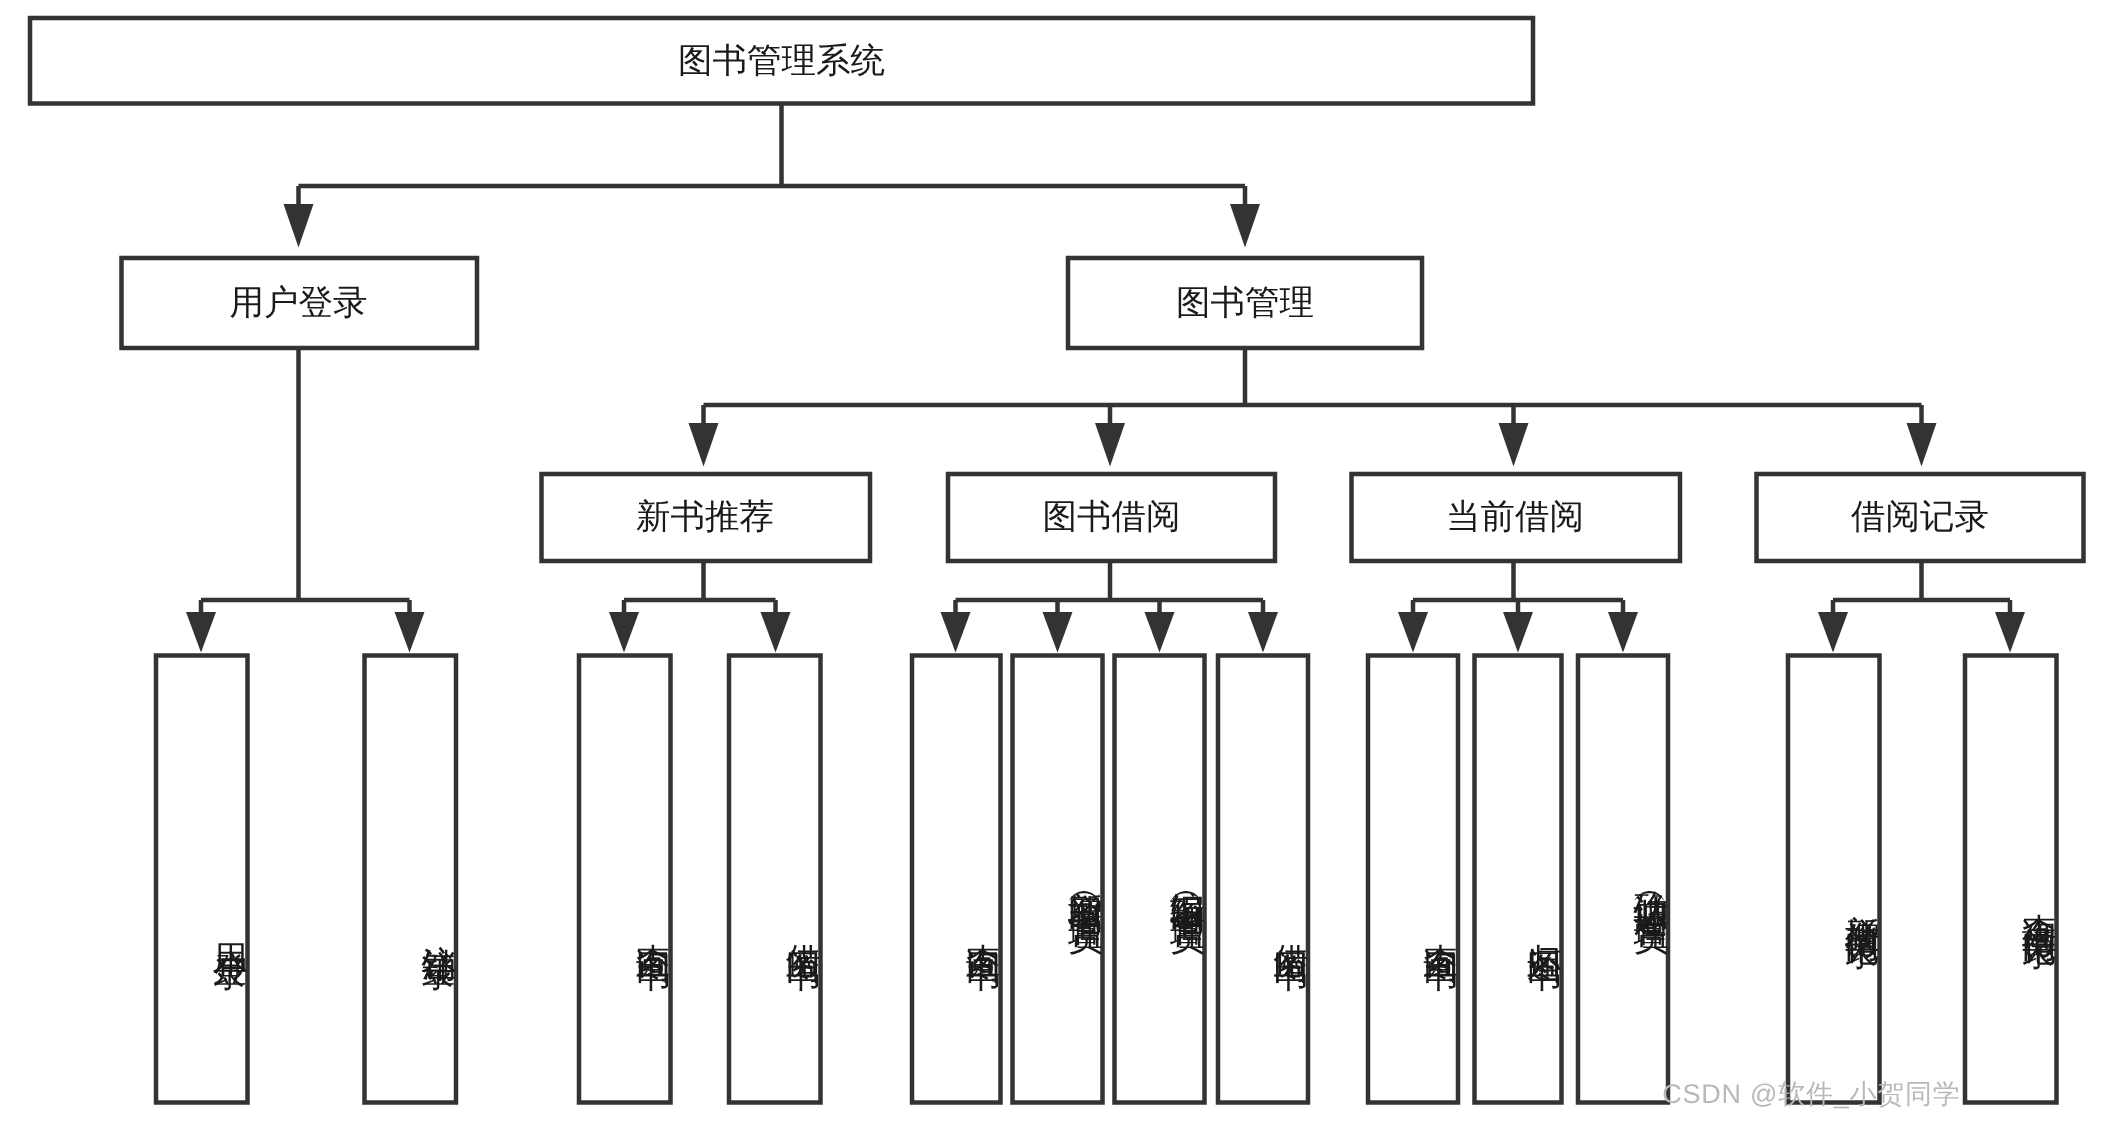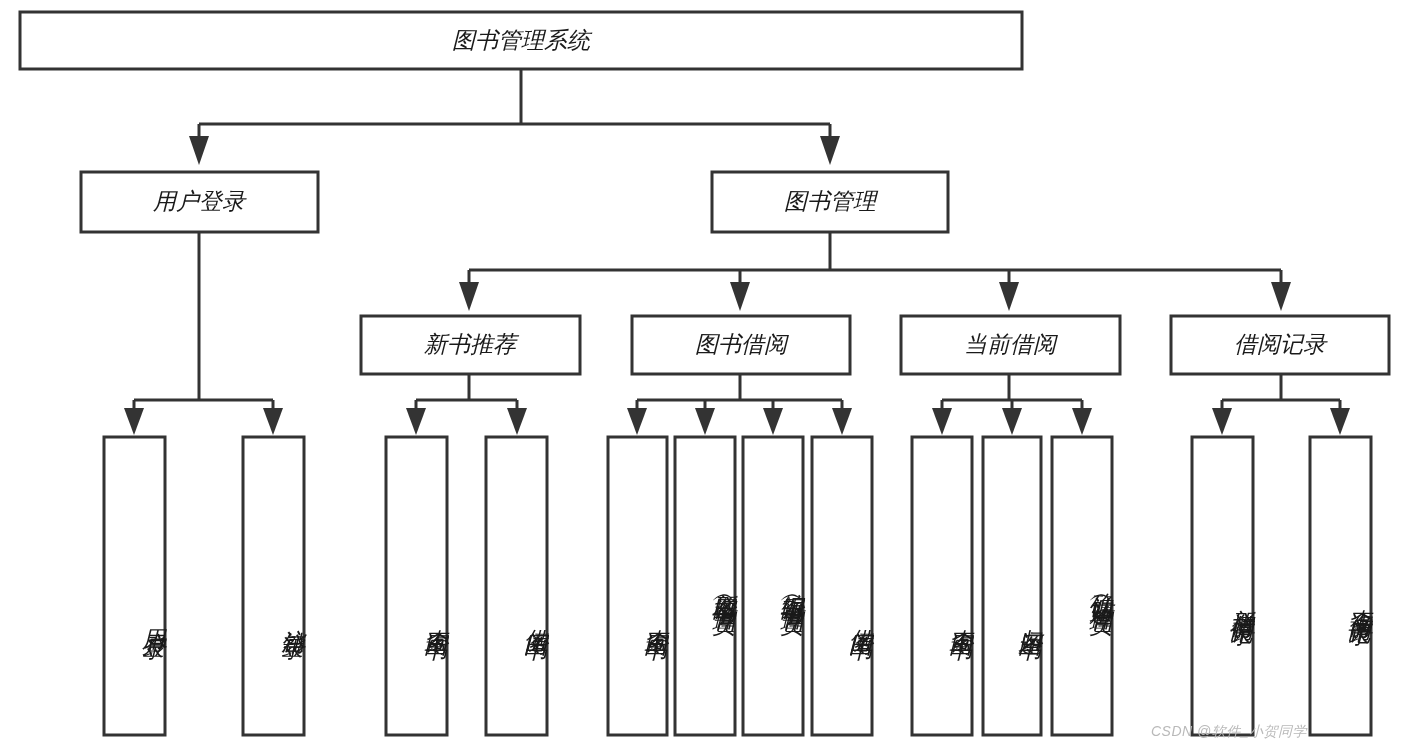--- a/index.html
+++ b/index.html
@@ -11,21 +11,20 @@
     width: 1405px;
     height: 747px;
     font-family: "Liberation Sans", "DejaVu Sans", sans-serif;
     overflow: hidden;
     position: relative;
   }
   #diagram-root {
     position: relative;
     width: 1315px;
     height: 747px;
-    font-style: italic;
   }
   svg#tree-svg {
     position: absolute;
     top: 0;
     left: 0;
     width: 1405px;
     height: 747px;
     display: block;
   }
   .node-box {
@@ -63,21 +62,21 @@
     display: flex;
     align-items: flex-start;
     justify-content: center;
     pointer-events: none;
   }
   .watermark {
     position: absolute;
     right: 8px;
     bottom: 6px;
     font-family: "Liberation Sans", "DejaVu Sans", sans-serif;
-    font-size: 14px;
+    font-size: 18px;
     color: #b9b9b9;
     letter-spacing: 0.5px;
     white-space: nowrap;
   }
 </style>
 </head>
 <body>
 
 <div id="diagram-root">
 

